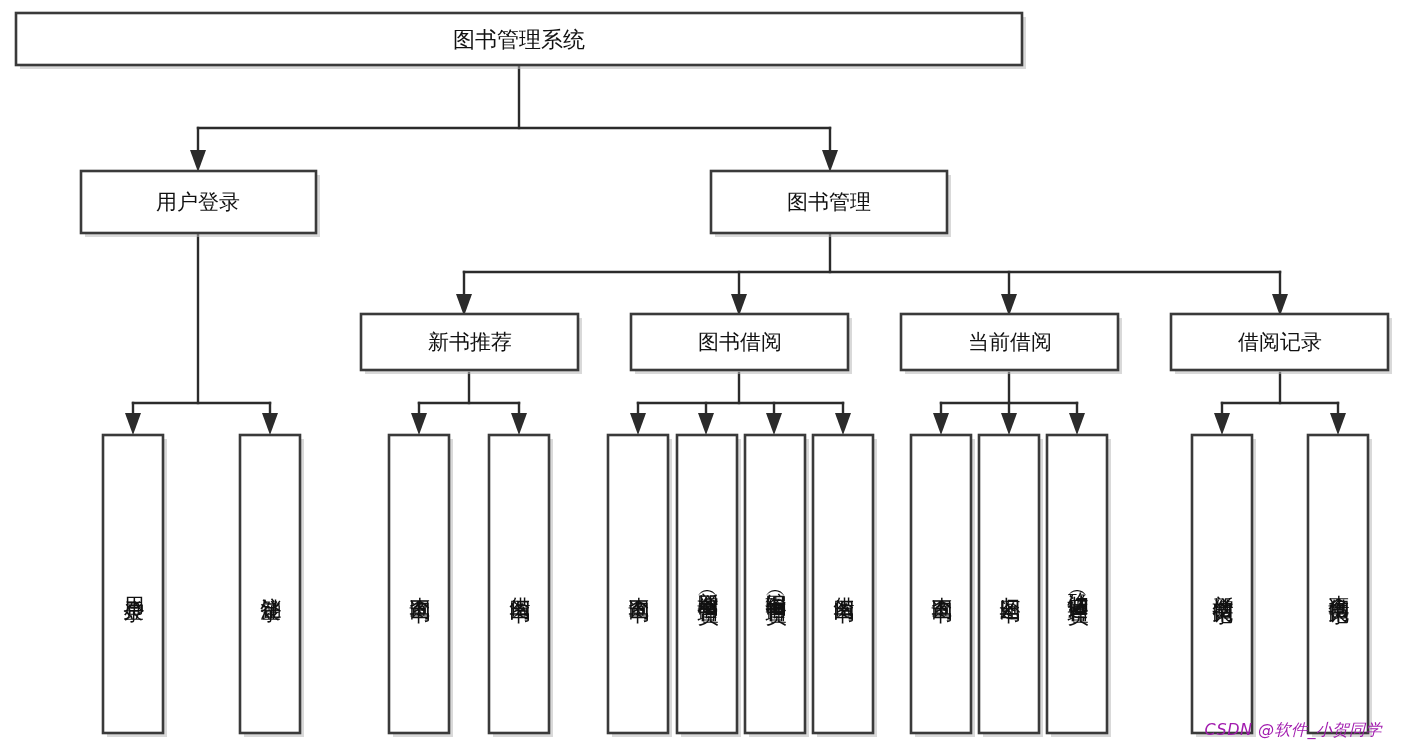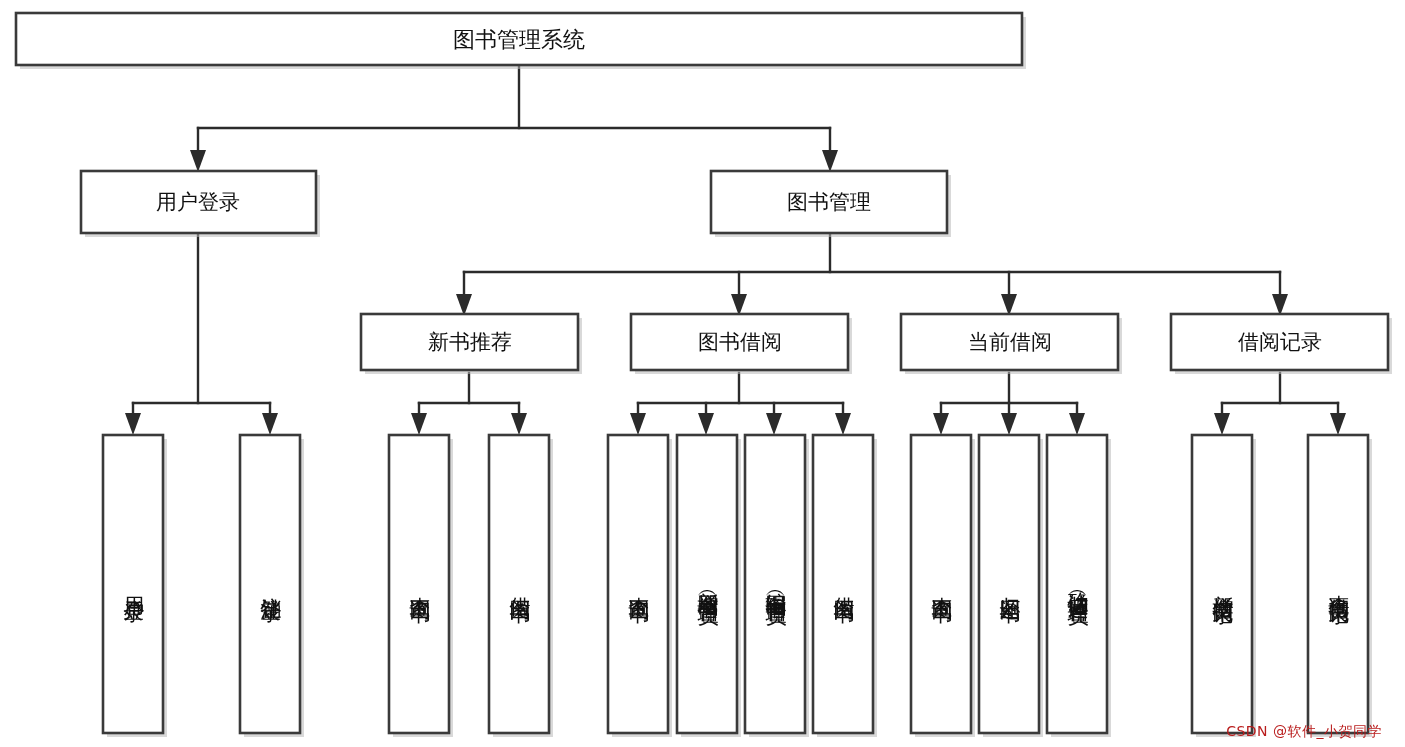--- a/index.html
+++ b/index.html
@@ -71,24 +71,25 @@
     justify-content: center;
     text-align: center;
     white-space: nowrap;
     pointer-events: none;
   }
   .watermark {
     position: absolute;
     right: 10px;
     bottom: 6px;
     font-family: "DejaVu Sans", "Liberation Sans", sans-serif;
-    font-size: 14px;
-    color: #b91c1c;
+    font-size: 16px;
+    color: #a21caf;
     white-space: nowrap;
     letter-spacing: 0.5px;
+    font-style: italic;
   }
 </style>
 </head>
 <body>
 
 <div id="diagram-root">
 
   <svg id="flow" viewBox="0 0 1405 747">
 
     <g>

